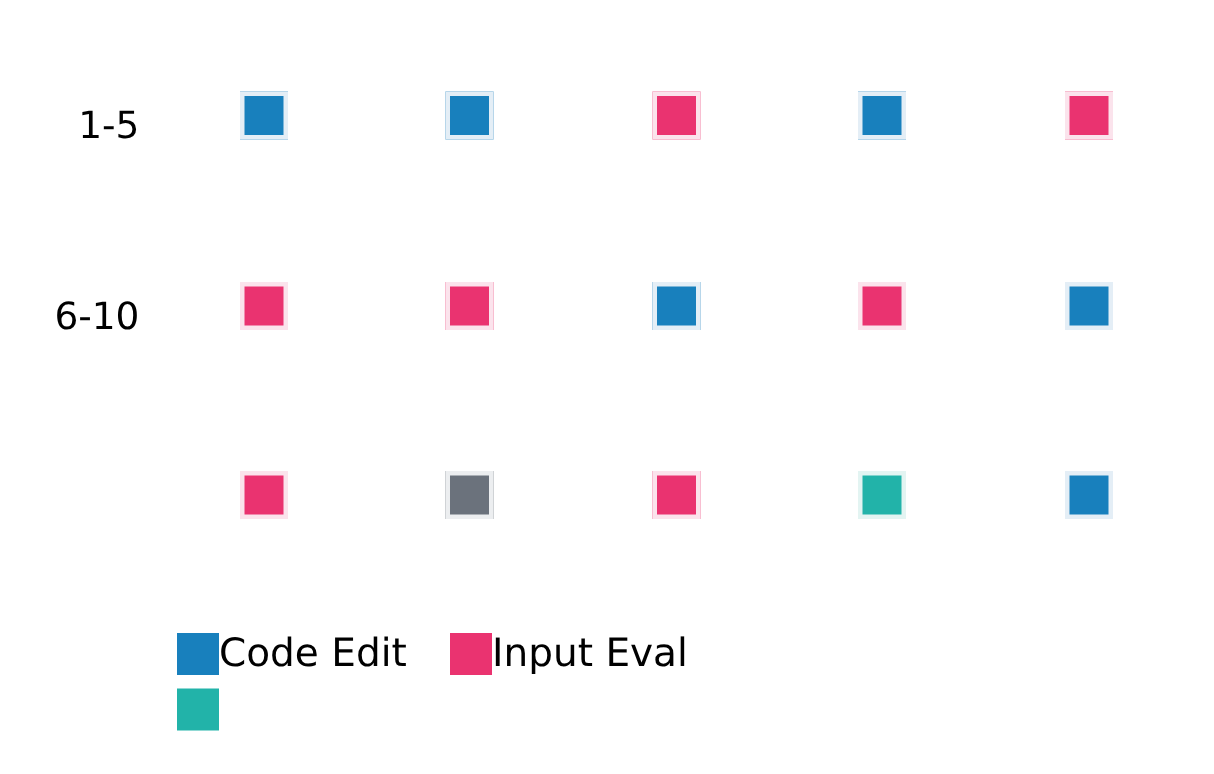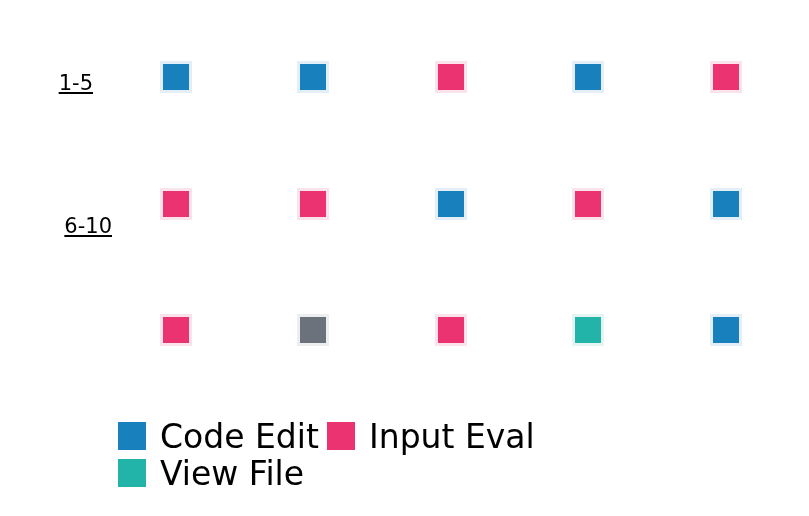--- a/index.html
+++ b/index.html
@@ -25,26 +25,25 @@
     position: absolute;
     left: 0;
     top: 0;
     width: 809px;
     height: 400px;
   }
   .row-label {
     position: absolute;
     width: 93px;
     text-align: right;
-    font-size: 21px;
+    font-size: 25px;
     line-height: 25px;
     color: #000000;
     font-family: "DejaVu Sans", sans-serif;
     white-space: nowrap;
-    text-decoration: underline;
   }
   .cell {
     position: absolute;
     width: 26px;
     height: 26px;
     box-sizing: content-box;
     border: 3px solid transparent;
   }
 
   
@@ -60,61 +59,59 @@
     display: flex;
     align-items: center;
     height: 30px;
   }
   .legend-swatch {
     width: 28px;
     height: 28px;
     flex: 0 0 auto;
   }
   .legend-text {
-    margin-left: 14px;
-    font-size: 33px;
+    font-size: 26px;
     line-height: 27px;
     color: #000000;
     font-family: "DejaVu Sans", sans-serif;
     white-space: nowrap;
   }
 </style>
 </head>
 <body>
 
 <div id="canvas">
 
   <div id="grid-area">
       <div class="row-label" style="left: 0px; top: 71px;">1-5</div>
       <div class="cell" title="1-5 / Code Edit" style="left: 160px; top: 61px; background-color: rgb(24, 128, 189); border-color: rgb(228, 238, 246);"></div>
       <div class="cell" title="1-5 / Code Edit" style="left: 297px; top: 61px; background-color: rgb(24, 128, 189); border-color: rgb(228, 238, 246);"></div>
       <div class="cell" title="1-5 / Input Eval" style="left: 435px; top: 61px; background-color: rgb(234, 51, 112); border-color: rgb(251, 227, 236);"></div>
       <div class="cell" title="1-5 / Code Edit" style="left: 572px; top: 61px; background-color: rgb(24, 128, 189); border-color: rgb(228, 238, 246);"></div>
       <div class="cell" title="1-5 / Input Eval" style="left: 710px; top: 61px; background-color: rgb(234, 51, 112); border-color: rgb(251, 227, 236);"></div>
-      <div class="row-label" style="left: 0px; top: 214px; padding-left: 19px;">6-10</div>
+      <div class="row-label" style="left: 0px; top: 198px;">6-10</div>
       <div class="cell" title="6-10 / Input Eval" style="left: 160px; top: 188px; background-color: rgb(234, 51, 112); border-color: rgb(251, 227, 236);"></div>
       <div class="cell" title="6-10 / Input Eval" style="left: 297px; top: 188px; background-color: rgb(234, 51, 112); border-color: rgb(251, 227, 236);"></div>
       <div class="cell" title="6-10 / Code Edit" style="left: 435px; top: 188px; background-color: rgb(24, 128, 189); border-color: rgb(228, 238, 246);"></div>
       <div class="cell" title="6-10 / Input Eval" style="left: 572px; top: 188px; background-color: rgb(234, 51, 112); border-color: rgb(251, 227, 236);"></div>
       <div class="cell" title="6-10 / Code Edit" style="left: 710px; top: 188px; background-color: rgb(24, 128, 189); border-color: rgb(228, 238, 246);"></div>
       <div class="cell" title="11-15 / Input Eval" style="left: 160px; top: 314px; background-color: rgb(234, 51, 112); border-color: rgb(251, 227, 236);"></div>
       <div class="cell" title="11-15 / Revert Changes" style="left: 297px; top: 314px; background-color: rgb(107, 114, 124); border-color: rgb(236, 238, 240);"></div>
       <div class="cell" title="11-15 / Input Eval" style="left: 435px; top: 314px; background-color: rgb(234, 51, 112); border-color: rgb(251, 227, 236);"></div>
       <div class="cell" title="11-15 / View File" style="left: 572px; top: 314px; background-color: rgb(34, 179, 169); border-color: rgb(227, 244, 242);"></div>
       <div class="cell" title="11-15 / Code Edit" style="left: 710px; top: 314px; background-color: rgb(24, 128, 189); border-color: rgb(228, 238, 246);"></div>
     </div>
 
   <div id="legend">
       <div class="legend-item" style="left: 118px; top: 8px;">
         <span class="legend-swatch" style="background-color: rgb(24, 128, 189);"></span>
         <span class="legend-text">Code Edit</span>
       </div>
-      <div class="legend-item" style="left: 327px; top: 8px;">
+      <div class="legend-item" style="left: 300px; top: 8px;">
         <span class="legend-swatch" style="background-color: rgb(234, 51, 112);"></span>
         <span class="legend-text">Input Eval</span>
       </div>
       <div class="legend-item" style="left: 118px; top: 45px;">
         <span class="legend-swatch" style="background-color: rgb(34, 179, 169);"></span>
-        <span class="legend-text">View File</span>
       </div>
     </div>
 
 </div>
 
 </body></html>

